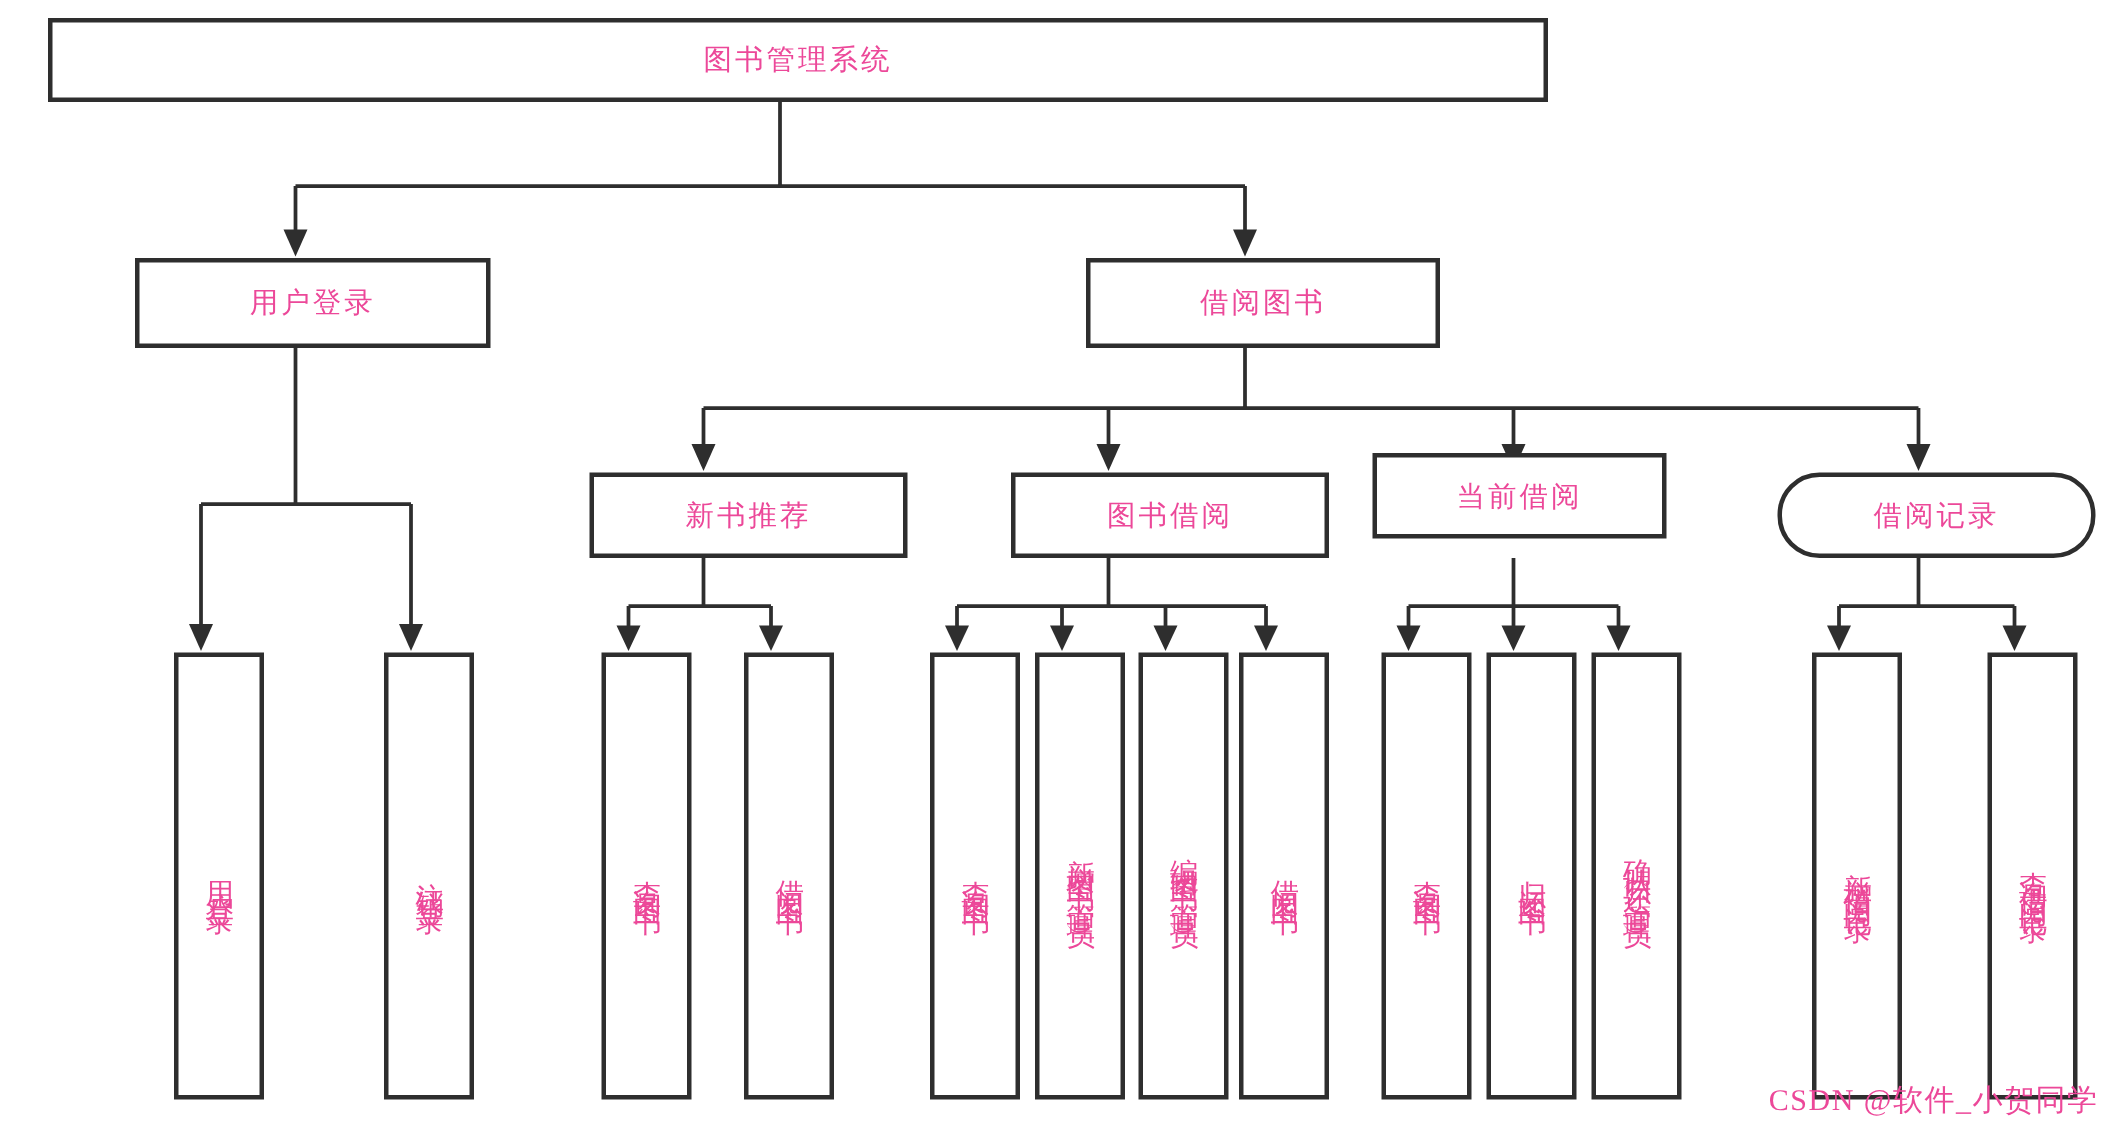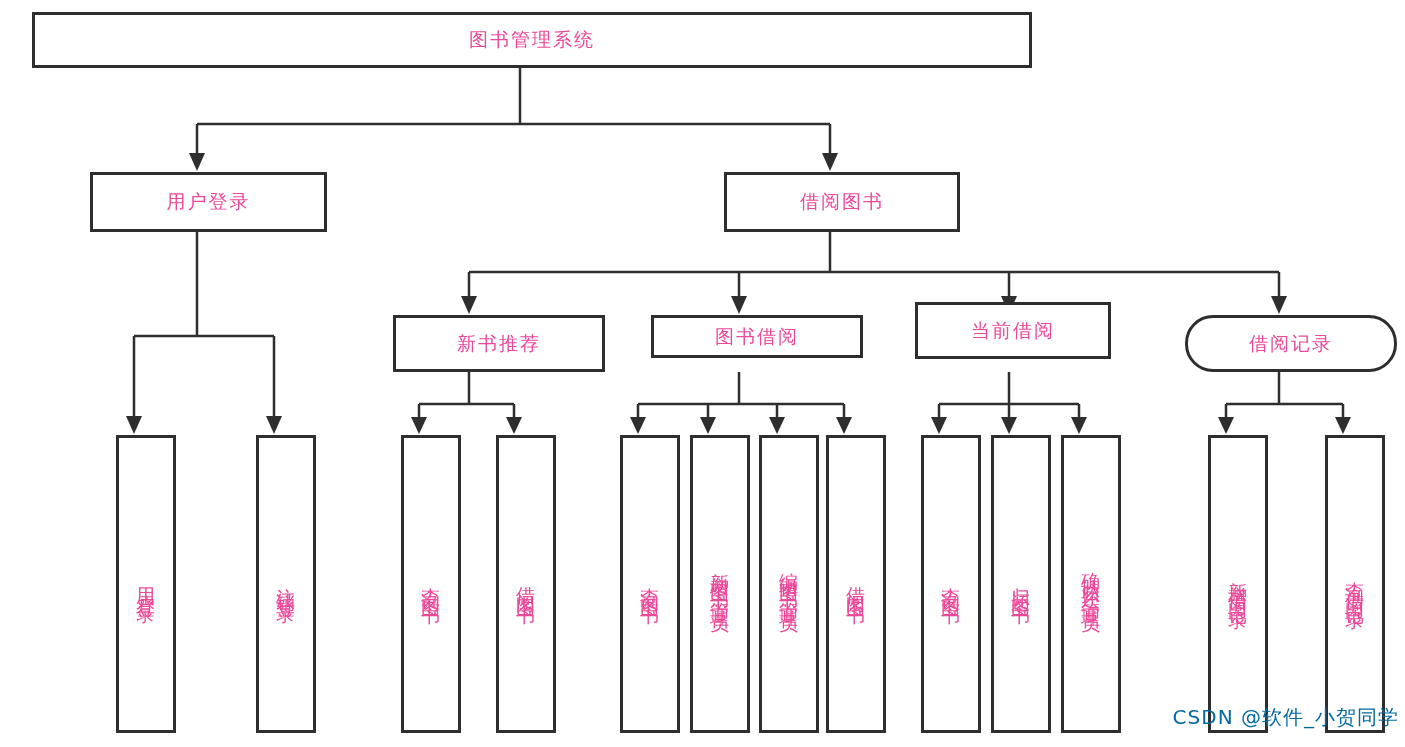--- a/index.html
+++ b/index.html
@@ -30,47 +30,48 @@
     text-orientation: mixed;
     font-size: 19px;
     letter-spacing: 6px;
     line-height: 1;
   }
   
   .root   { left: 20px;  top: 12px;  width: 1000px; height: 56px; }
   .l2a    { left: 78px;  top: 172px; width: 237px;  height: 60px; }
   .l2b    { left: 712px; top: 172px; width: 236px;  height: 60px; }
   .l3a    { left: 381px; top: 315px; width: 212px;  height: 57px; }
-  .l3b    { left: 639px; top: 315px; width: 212px;  height: 43px; }
+  .l3b    { left: 662px; top: 315px; width: 212px;  height: 57px; }
   .l3c    { left: 903px; top: 302px; width: 196px;  height: 57px; }
   .l3d    { left: 1173px;top: 315px; width: 212px;  height: 57px; border-radius: 28px; }
   
   .leafbox { top: 435px; width: 60px; height: 298px; }
   .g1x1 { left: 104px; }  .g1x2 { left: 244px; }
   .g2x1 { left: 389px; }  .g2x2 { left: 484px; }
   .g3x1 { left: 608px; }  .g3x2 { left: 678px; }  .g3x3 { left: 747px; }  .g3x4 { left: 814px; }
   .g4x1 { left: 909px; }  .g4x2 { left: 979px; }  .g4x3 { left: 1049px; }
   .g5x1 { left: 1196px; } .g5x2 { left: 1313px; }
   .connectors {
     position: absolute;
     left: 0; top: 0;
     width: 1405px; height: 747px;
     pointer-events: none;
   }
   .connectors path { stroke: #2e2e2e; stroke-width: 2.5; fill: none; }
   .connectors polygon { fill: #2e2e2e; }
   .watermark {
     position: absolute;
     right: 6px;
-    bottom: 16px;
+    bottom: 0;
     font-size: 20px;
-    color: #0369a1;
+    color: #ec4899;
     letter-spacing: 1px;
     z-index: 5;
     white-space: nowrap;
+    font-family: Liberation Serif, serif;
   }
 </style>
 </head>
 <body>
 
 <div class="canvas">
 
   <svg class="connectors" viewBox="0 0 1405 747">
 
     <path d="M520,68 L520,124 M197,124 L830,124 M197,124 L197,154 M830,124 L830,154"></path>

